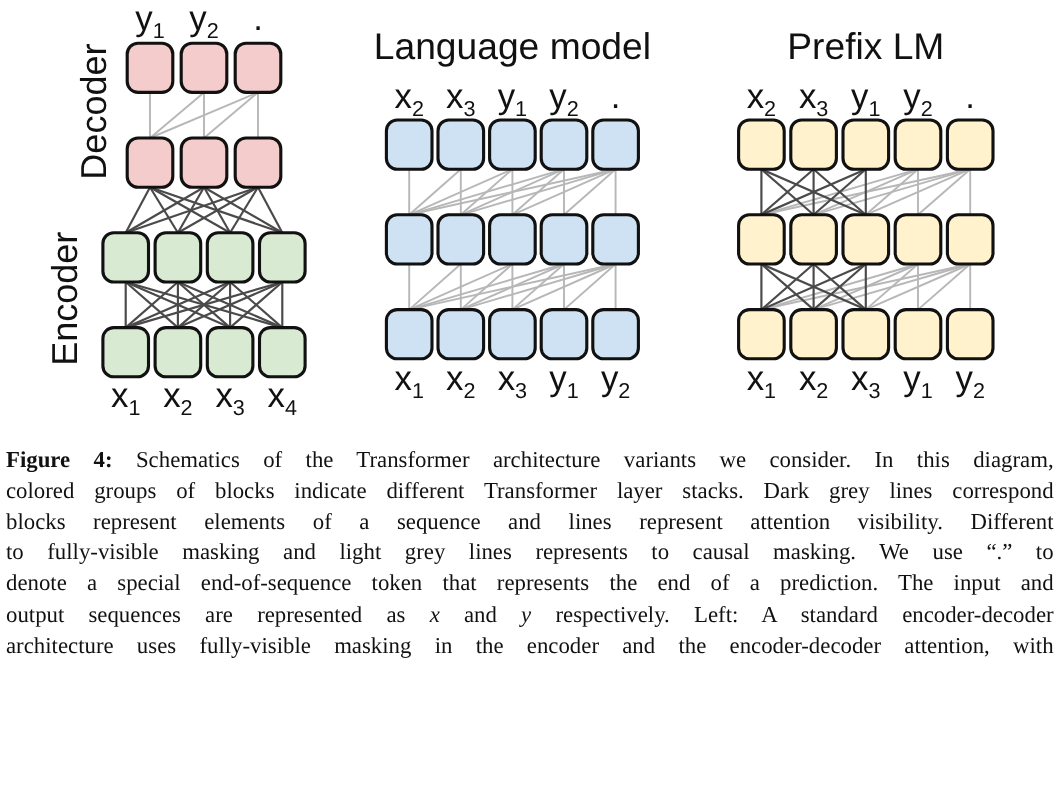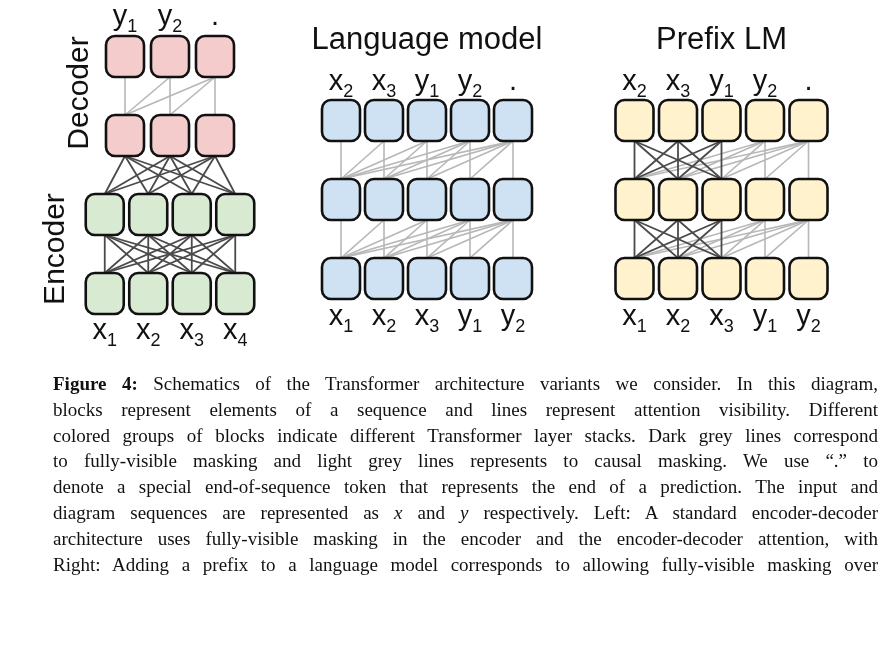--- a/index.html
+++ b/index.html
@@ -26,21 +26,20 @@
     top: 371px;
     width: 873px;
     font-family: "Liberation Serif", serif;
     font-size: 19px;
     line-height: 25.8px;
     color: #111111;
   }
   .cap-line {
     text-align: justify;
     text-align-last: justify;
-    margin-left: 48px;
   }
   .cap-line.last {
     text-align-last: left;
   }
   .b { font-weight: bold; }
   .i { font-style: italic; }
 </style>
 </head>
 <body>
 
@@ -225,21 +224,20 @@
           <text x="634.5" y="325" text-anchor="middle" font-size="29"><tspan>x</tspan><tspan font-size="18" dy="7">1</tspan></text>
           <text x="678" y="325" text-anchor="middle" font-size="29"><tspan>x</tspan><tspan font-size="18" dy="7">2</tspan></text>
           <text x="721.5" y="325" text-anchor="middle" font-size="29"><tspan>x</tspan><tspan font-size="18" dy="7">3</tspan></text>
           <text x="765" y="325" text-anchor="middle" font-size="29"><tspan>y</tspan><tspan font-size="18" dy="7">1</tspan></text>
           <text x="808.5" y="325" text-anchor="middle" font-size="29"><tspan>y</tspan><tspan font-size="18" dy="7">2</tspan></text>
         </g>
       </svg>
   </div>
   <div class="caption" id="caption">
       <div class="cap-line"><span class="b ">Figure 4:</span><span class=""> Schematics of the Transformer architecture variants we consider. In this diagram,</span></div>
+      <div class="cap-line"><span class="">colored groups of blocks indicate different Transformer layer stacks. Dark grey lines correspond</span></div>
       <div class="cap-line"><span class="">blocks represent elements of a sequence and lines represent attention visibility. Different</span></div>
-      <div class="cap-line"><span class="">colored groups of blocks indicate different Transformer layer stacks. Dark grey lines correspond</span></div>
       <div class="cap-line"><span class="">to fully-visible masking and light grey lines represents to causal masking. We use “.” to</span></div>
       <div class="cap-line"><span class="">denote a special end-of-sequence token that represents the end of a prediction. The input and</span></div>
-      <div class="cap-line"><span class="">diagram sequences are represented as </span><span class="i">x</span><span class=""> and </span><span class="i">y</span><span class=""> respectively. Left: A standard encoder-decoder</span></div>
+      <div class="cap-line"><span class="">output sequences are represented as </span><span class="i">x</span><span class=""> and </span><span class="i">y</span><span class=""> respectively. Left: A standard encoder-decoder</span></div>
       <div class="cap-line"><span class="">architecture uses fully-visible masking in the encoder and the encoder-decoder attention, with</span></div>
-      <div class="cap-line"><span class="">Right: Adding a prefix to a language model corresponds to allowing fully-visible masking over</span></div>
     </div>
 </div>
 
 </body></html>

